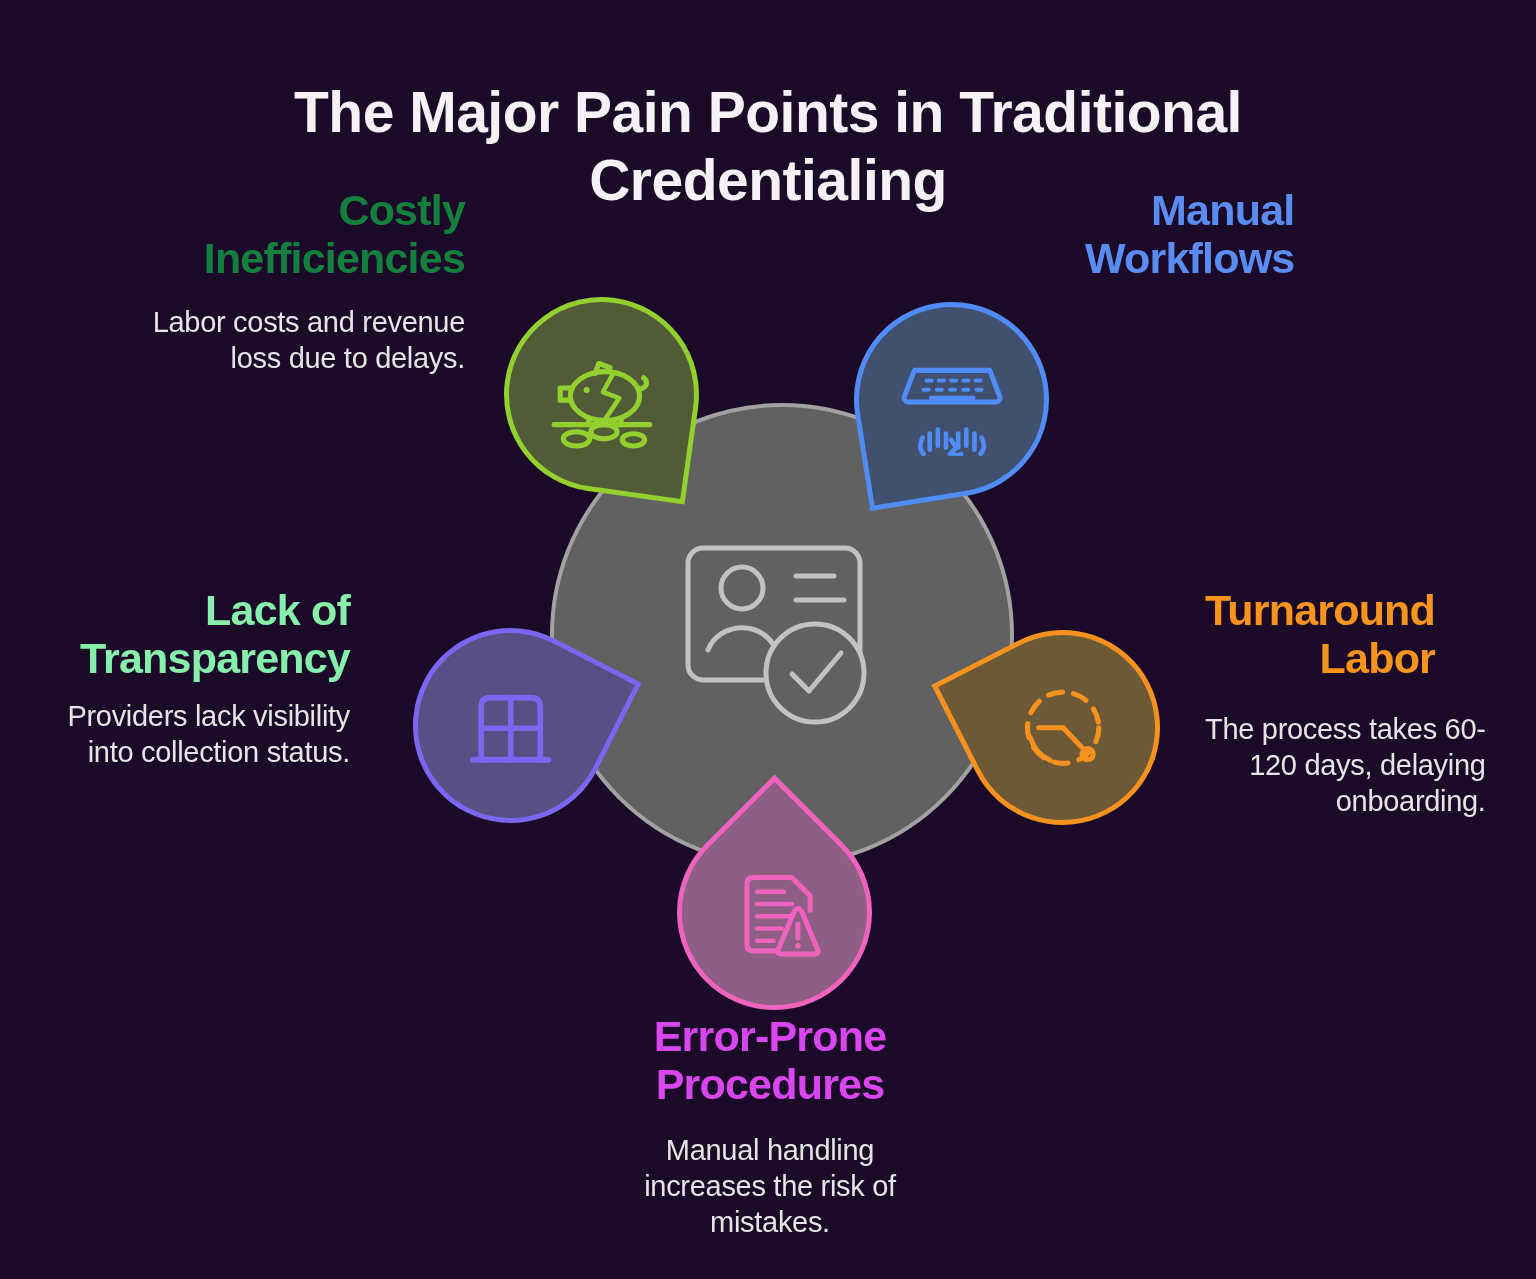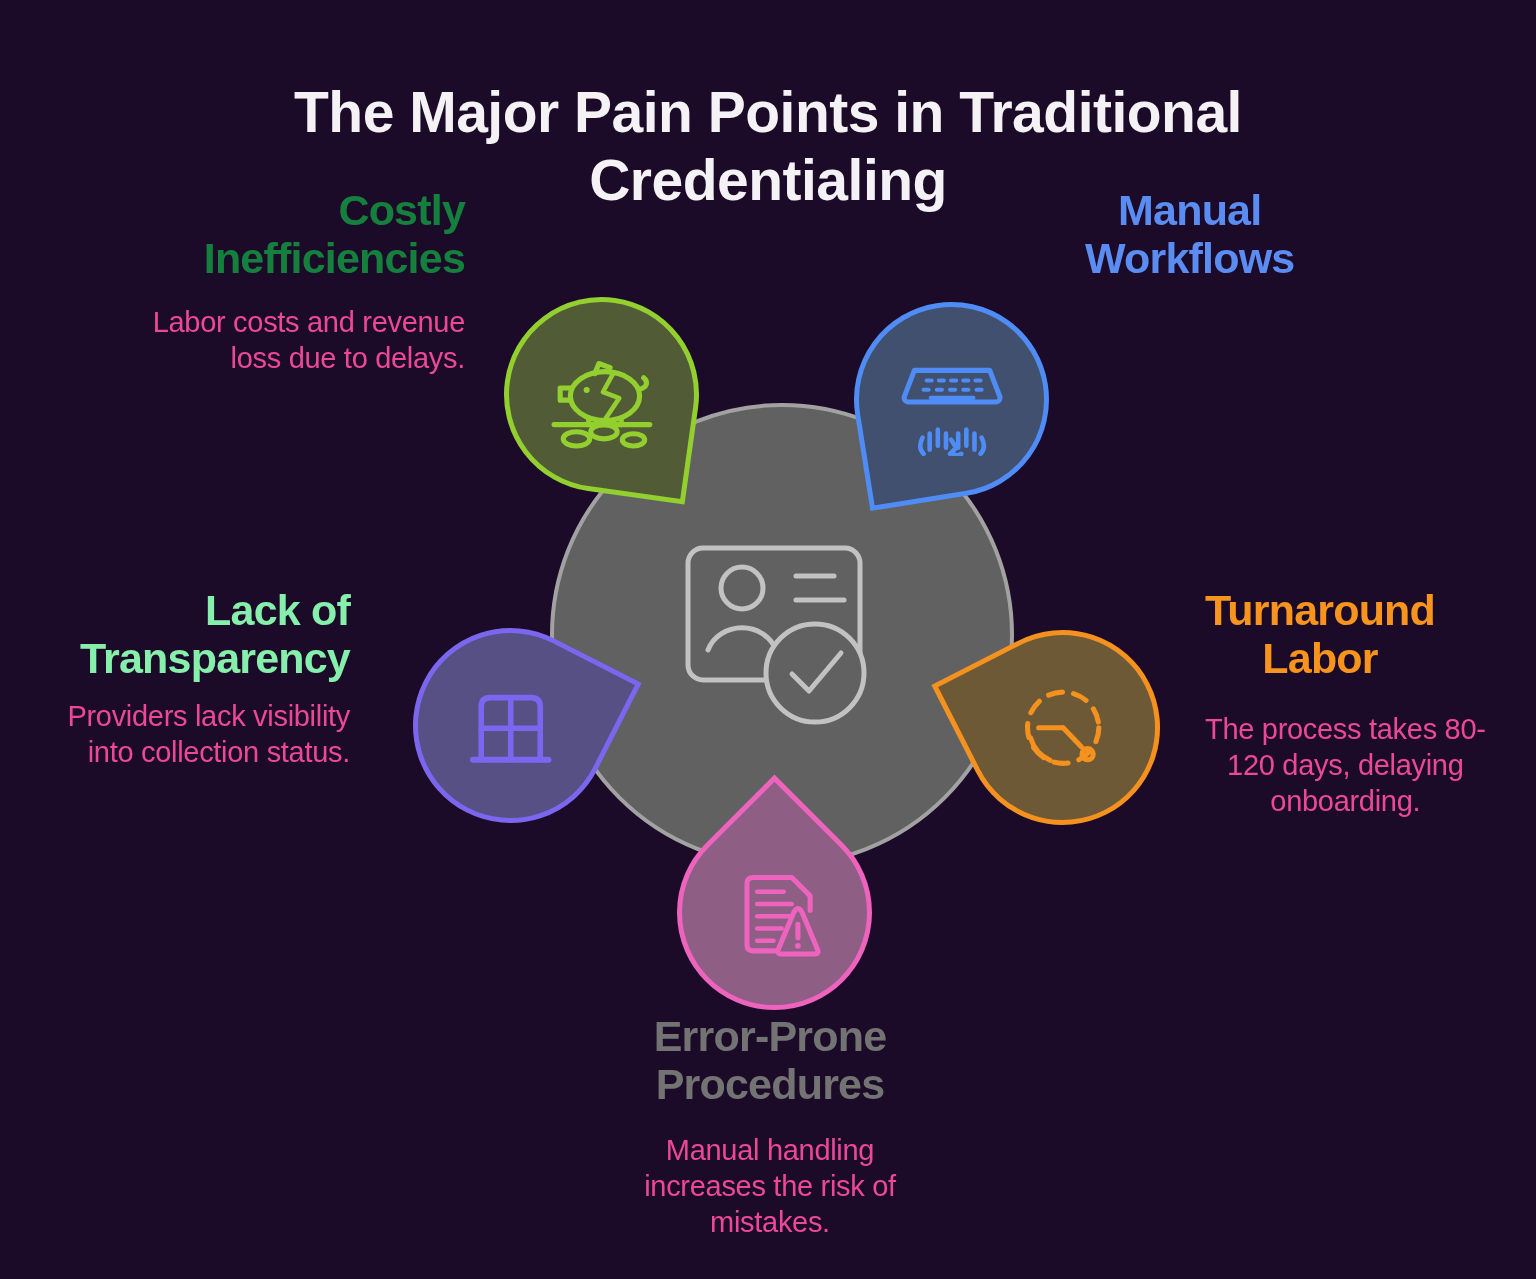--- a/index.html
+++ b/index.html
@@ -44,35 +44,35 @@
   #drop-blue svg{transform:rotate(9deg);}
   #drop-purple svg{transform:rotate(-27deg);}
   #drop-orange svg{transform:rotate(27deg);}
   #drop-pink svg{transform:rotate(-45deg);}
   
   .heading{
     position:absolute;font-size:43px;font-weight:bold;
     line-height:48px;letter-spacing:-0.8px;
   }
   .body-text{
-    position:absolute;font-size:29px;color:#ec4899;
+    position:absolute;font-size:29px;color:#e5e5e5;
     line-height:36px;letter-spacing:-0.3px;
   }
   .right{text-align:right;}
-  .left{text-align:center;}
+  .left{text-align:right;}
   .center{text-align:center;}
   #heading-green{right:1071px;top:186px;color:#15803d;}
   #body-green{right:1071px;top:304px;}
   #heading-blue{left:1085px;top:186px;color:#5b8cf2;}
   #body-blue{left:1085px;top:307px;}
   #heading-purple{right:1186px;top:586px;color:#86efac;}
   #body-purple{right:1186px;top:698px;}
   #heading-orange{left:1205px;top:586px;color:#f7941e;}
   #body-orange{left:1205px;top:711px;}
-  #heading-pink{left:470px;width:600px;top:1012px;color:#737373;}
+  #heading-pink{left:470px;width:600px;top:1012px;color:#d946ef;}
   #body-pink{left:470px;width:600px;top:1132px;}
   svg{display:block;}
   .stroke{fill:none;stroke-linecap:round;stroke-linejoin:round;}
 </style>
 </head>
 <body>
 
 <div id="canvas">
 
   <h1 id="title" class="pre">The Major Pain Points in Traditional
@@ -146,21 +146,21 @@
         <path d="M26,88 V36 q0,-9 9,-9 h40 q9,0 9,9 v52"></path>
         <path d="M55,27 V88"></path>
         <path d="M26,57 H84"></path>
         <path d="M18,88 H92" stroke-width="6"></path>
       </g>
     </svg>
   </div>
 
   <div id="heading-orange" class="heading left pre">Turnaround
 Labor</div>
-  <div id="body-orange" class="body-text left pre">The process takes 80-
+  <div id="body-orange" class="body-text left pre">The process takes 60-
 120 days, delaying
 onboarding.</div>
   <div id="drop-orange" class="drop">
     <svg width="112" height="112" viewBox="0 0 110 110">
       <g class="stroke" stroke="#f5921f" stroke-width="5">
         <circle cx="55" cy="55" r="35" stroke-dasharray="14 11"></circle>
         <path d="M23,65 a35,35 0 0 0 19,22"></path>
         <path d="M31,55 H55 M55,55 L73,74"></path>
         <circle cx="79" cy="81" r="5.5"></circle>
       </g>

